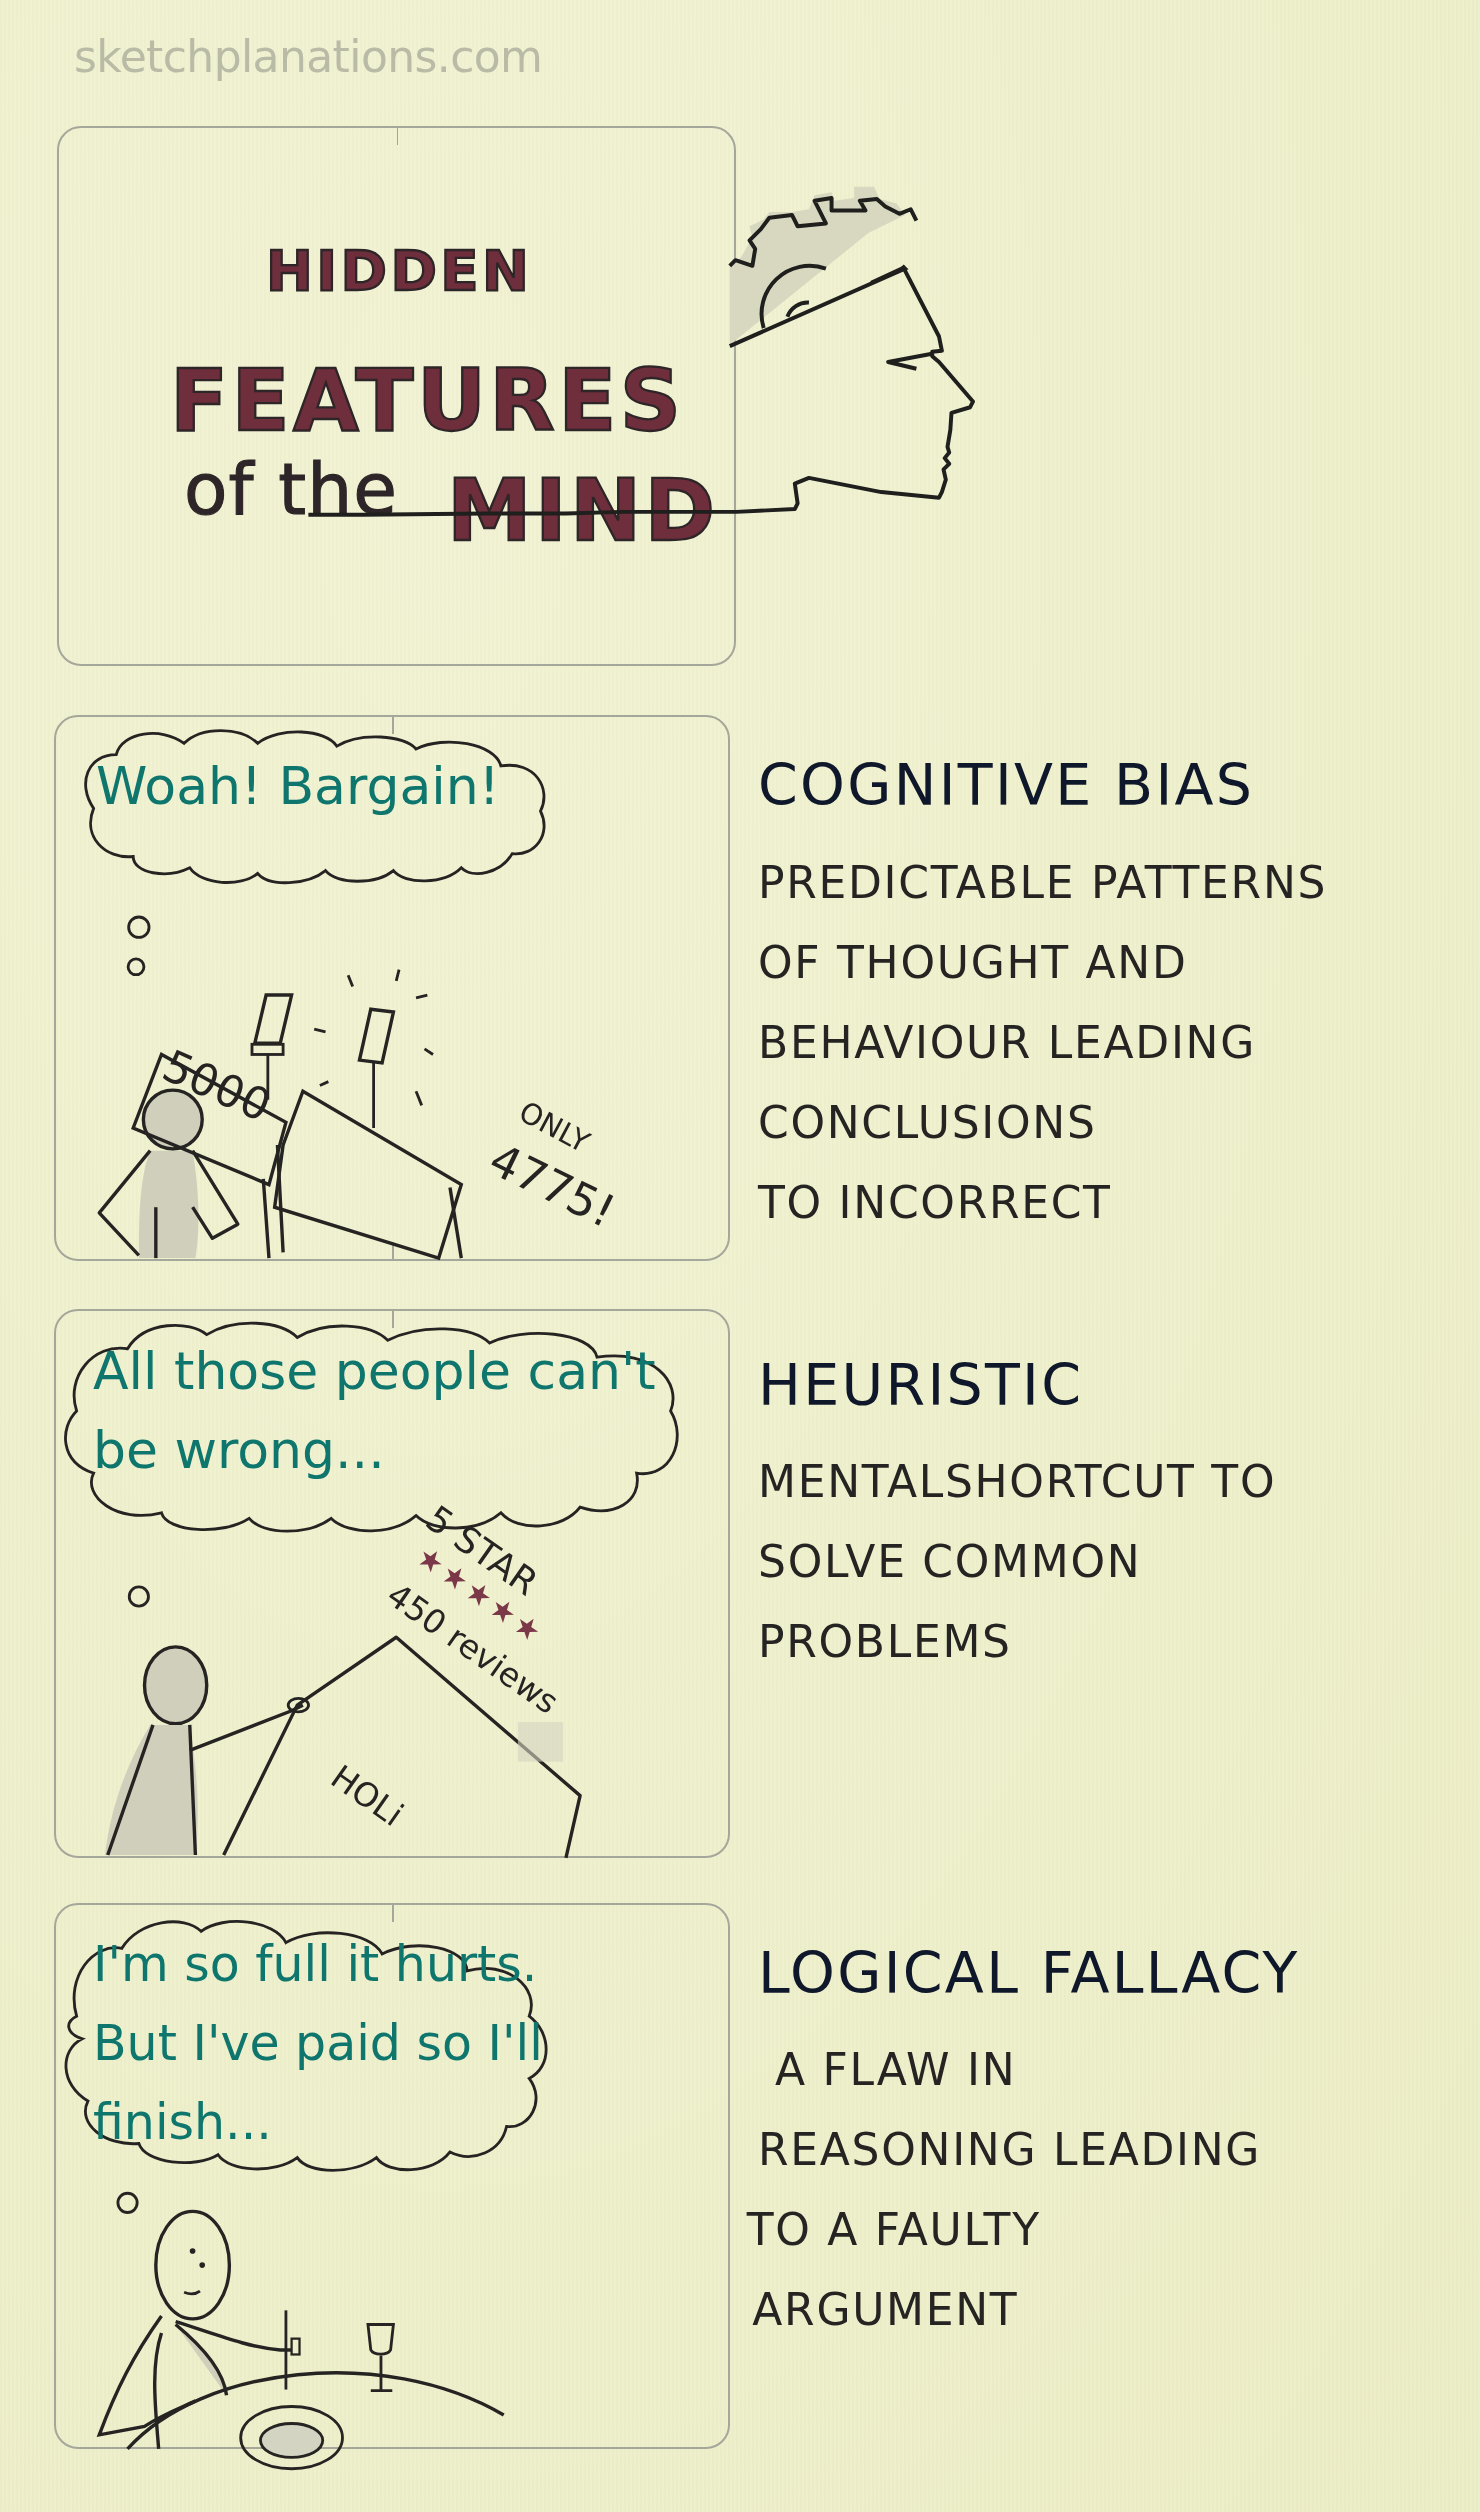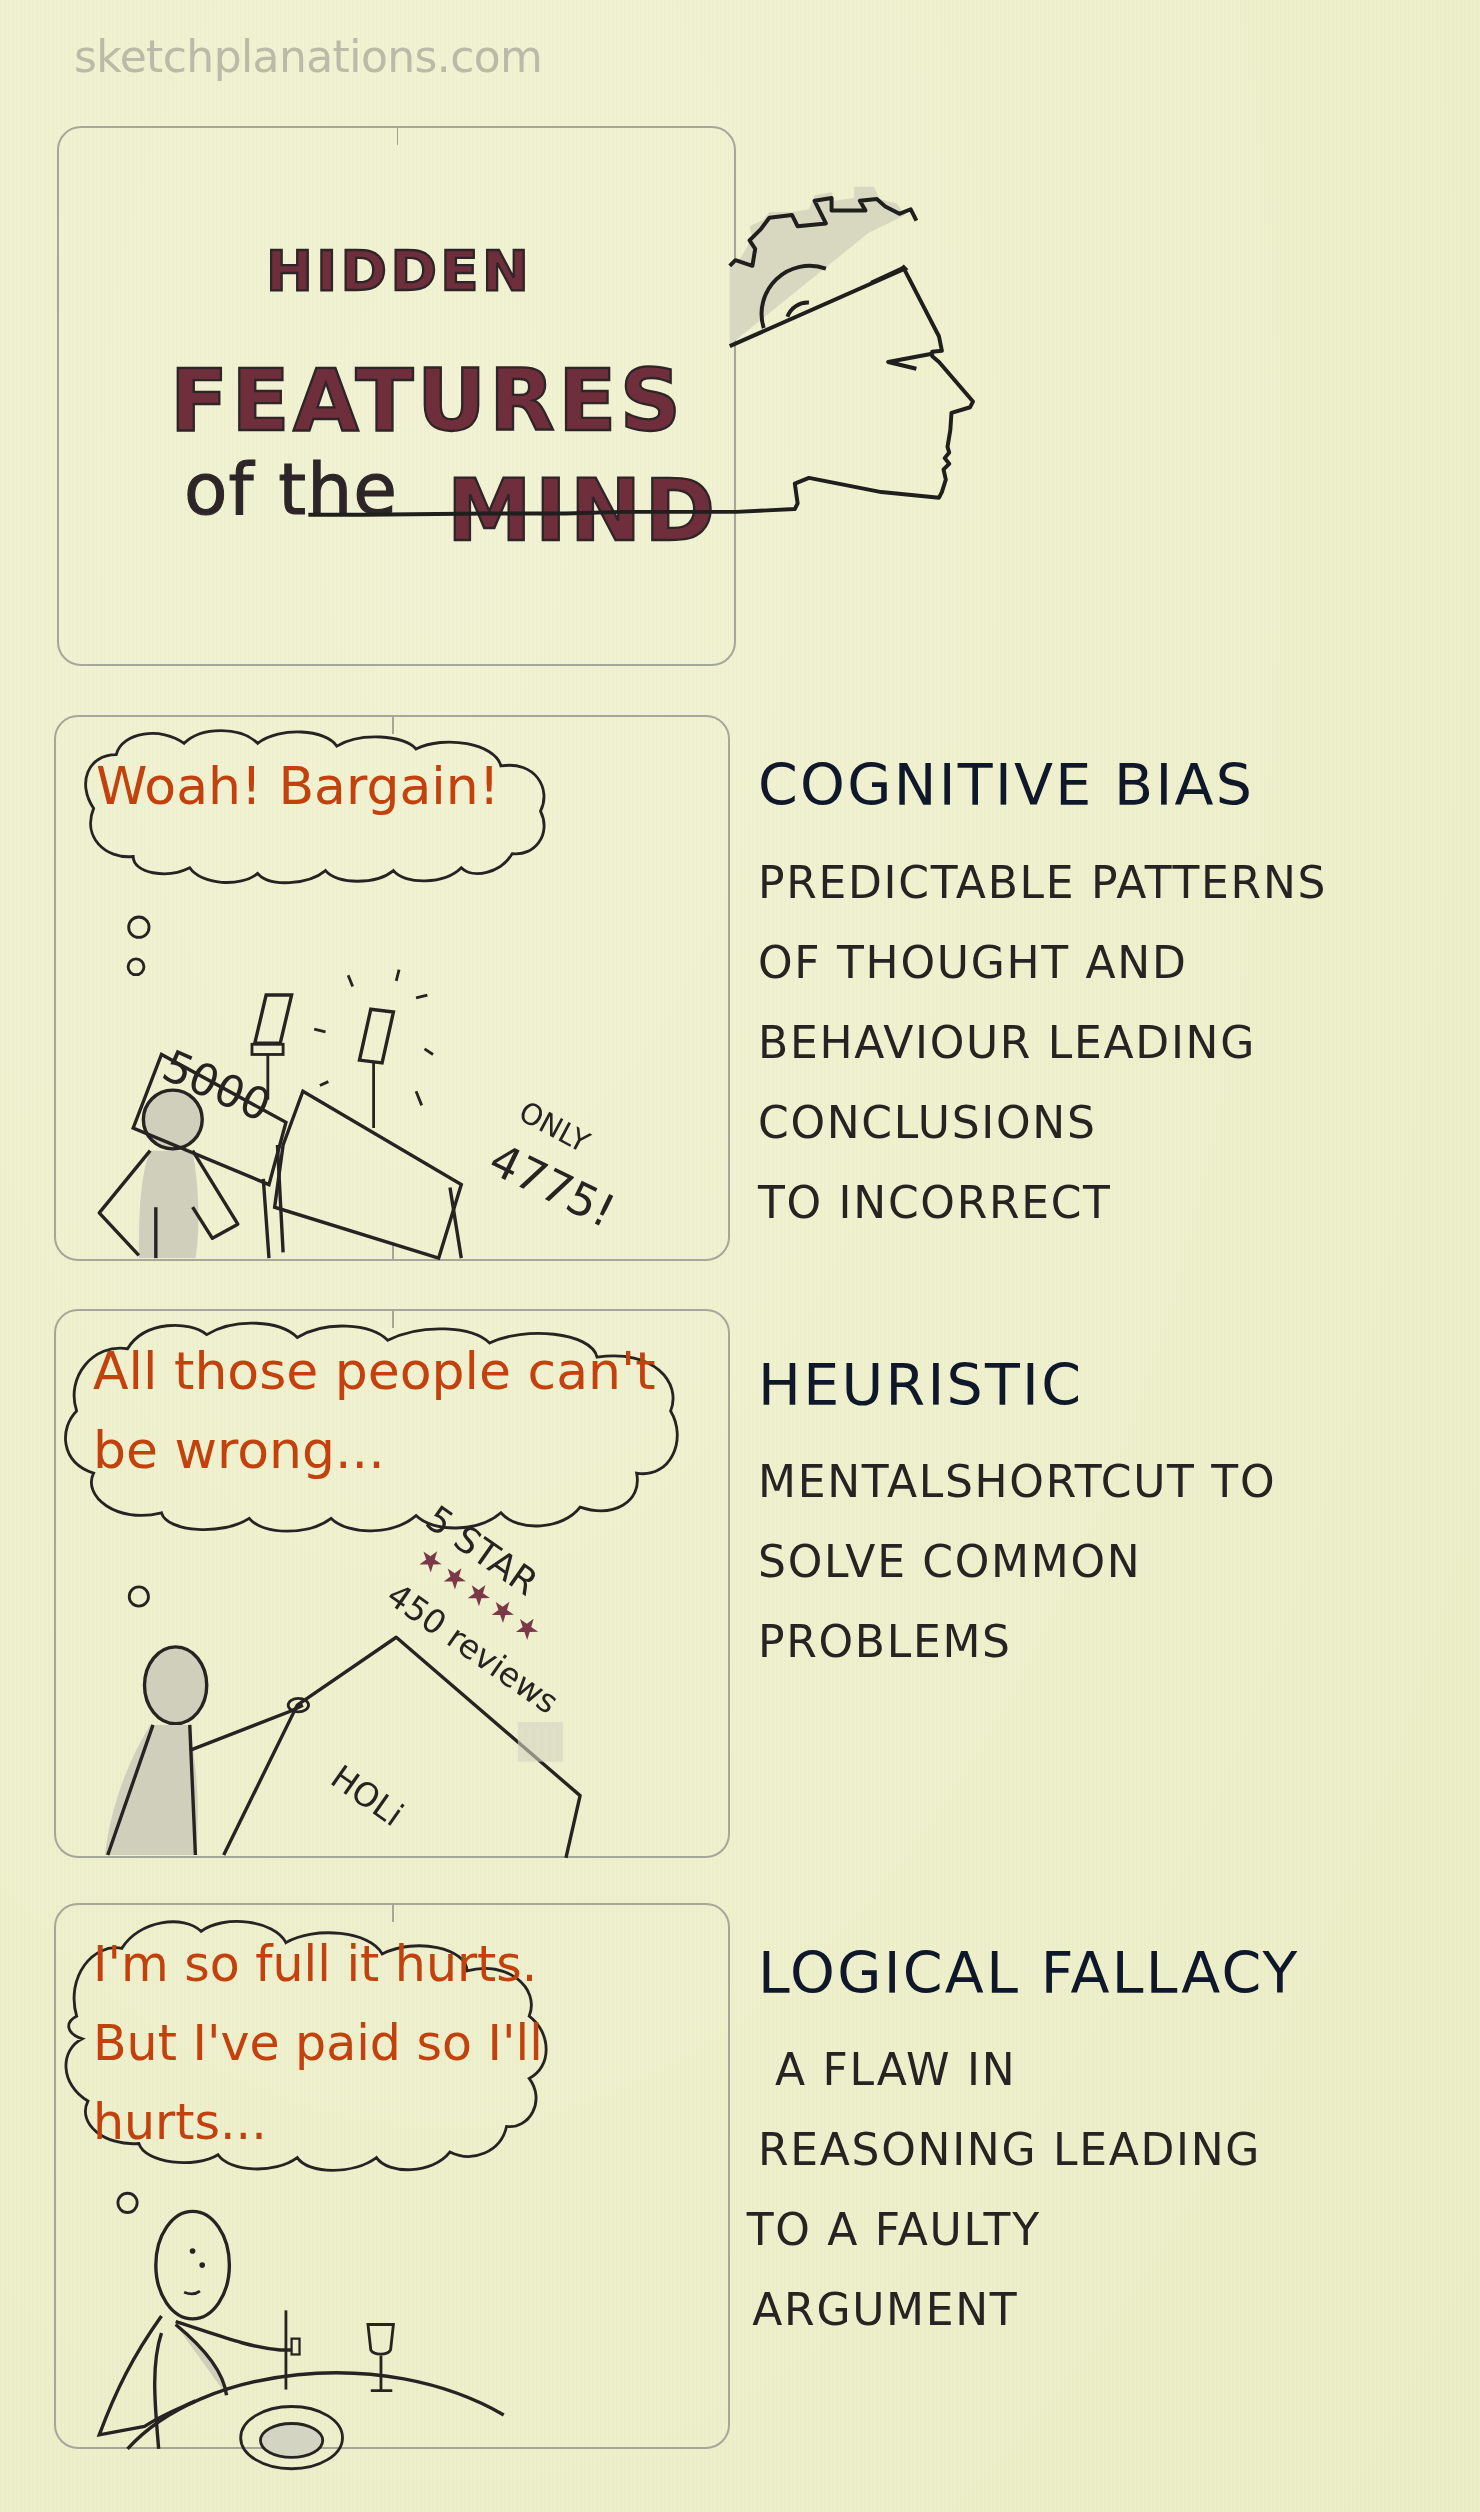--- a/index.html
+++ b/index.html
@@ -35,21 +35,21 @@
     font-size: 57px; color: #0f172a; letter-spacing: 2.3px; font-weight: normal;
     font-family: "DejaVu Sans", sans-serif;
   }
   .defn {
     position: absolute; left: 758px; width: 707px;
     font-size: 44px; line-height: 80px; color: #262422; letter-spacing: 1.7px;
     font-family: "DejaVu Sans", sans-serif; text-transform: uppercase;
   }
   .defn div { white-space: nowrap; }
   .thought {
-    position: absolute; font-size: 52px; color: #c2410c; line-height: 78px;
+    position: absolute; font-size: 52px; color: #0f766e; line-height: 78px;
     font-family: "DejaVu Sans", sans-serif; white-space: nowrap;
   }
 </style>
 </head>
 <body>
 
 <div class="watermark">sketchplanations.com</div>
 
 <div class="card" style="left:57px; top:126px; width:679px; height:540px;">
   <div class="tick"></div>
@@ -174,21 +174,21 @@
   <path d="M130,965 C260,820 580,780 795,905" fill="none" stroke="#262422" stroke-width="6"></path>
 
   <ellipse cx="420" cy="945" rx="90" ry="55" fill="none" stroke="#262422" stroke-width="5"></ellipse>
   <ellipse cx="420" cy="950" rx="55" ry="30" fill="#d4d4c2" stroke="#262422" stroke-width="5"></ellipse>
 
   <path d="M555,745 L600,745 L595,790 C590,800 565,800 560,790 Z" fill="none" stroke="#262422" stroke-width="5"></path>
   <path d="M578,800 L578,860 M560,862 L598,862" stroke="#262422" stroke-width="5"></path>
 </svg>
 <div class="thought" style="left:93px; top:1926px; font-size:49px;">I'm so full it hurts.</div>
 <div class="thought" style="left:93px; top:2005px; font-size:49px;">But I've paid so I'll</div>
-<div class="thought" style="left:93px; top:2084px; font-size:49px;">hurts...</div>
+<div class="thought" style="left:93px; top:2084px; font-size:49px;">finish...</div>
 
 <div class="term" style="top:1940px;text-align:center;">LOGICAL FALLACY</div>
 <div class="defn" style="top:2030px;">
   <div style="padding-left:17px;">A flaw in</div>
   <div>reasoning leading</div>
   <div style="margin-left:-11.3px;">to a faulty</div>
   <div style="margin-left:-5.7px;">argument</div>
 </div>
 
 

